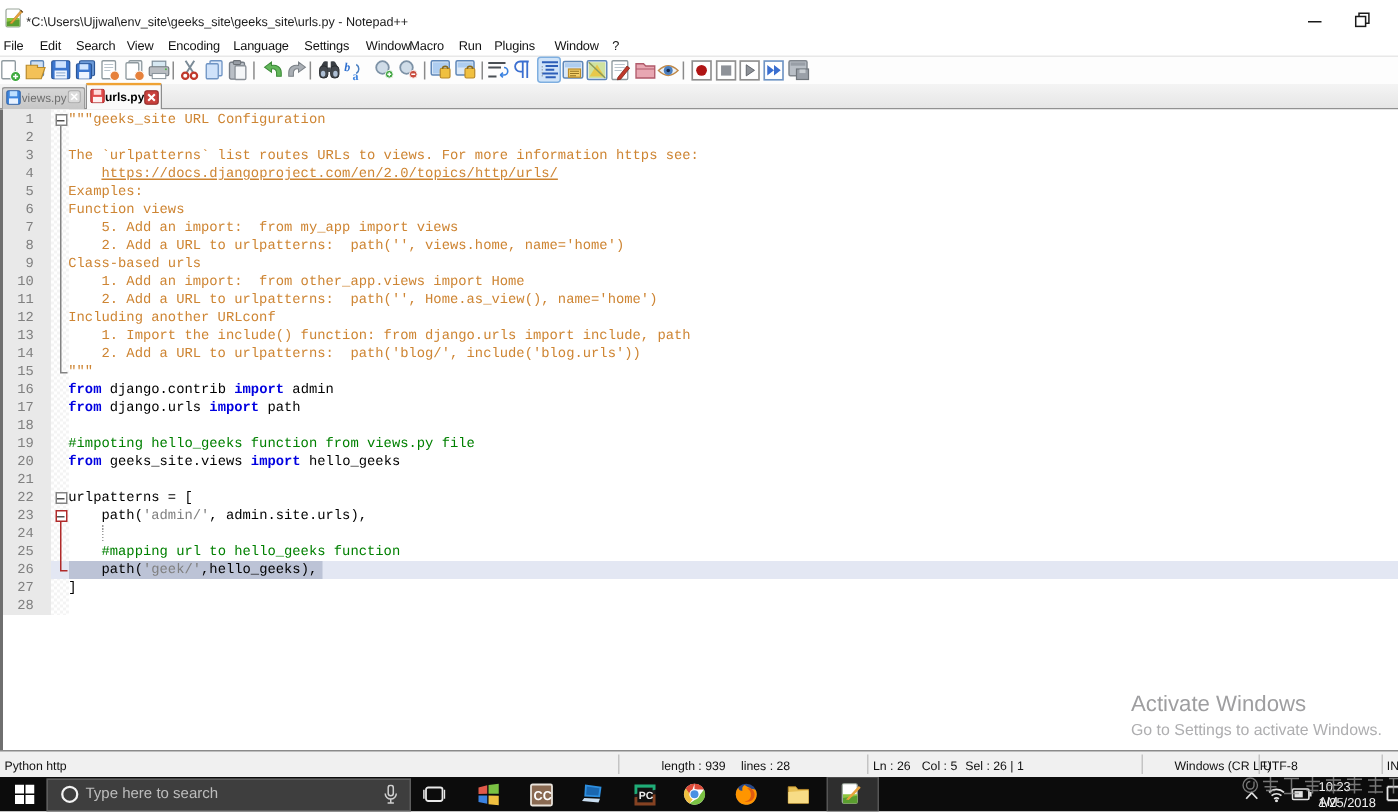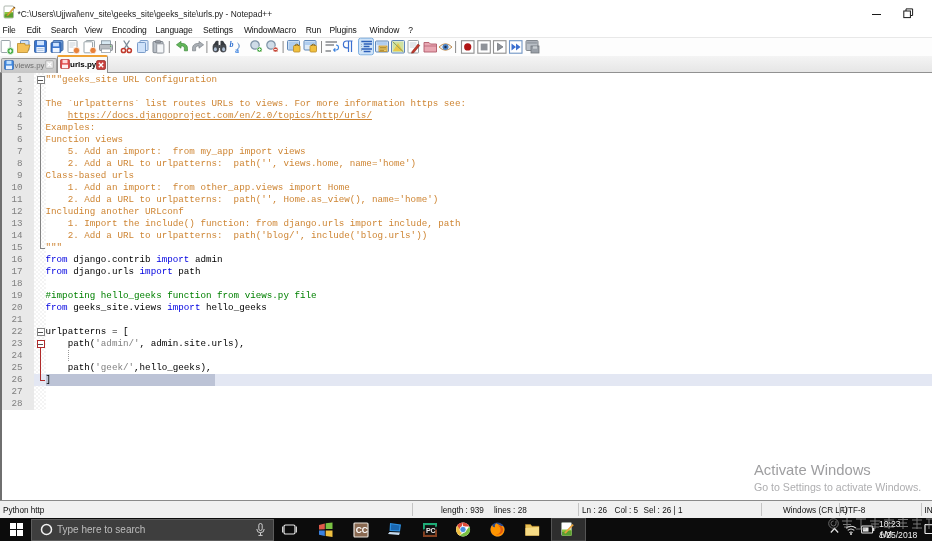--- a/index.html
+++ b/index.html
@@ -1,21 +1,21 @@
 <!DOCTYPE html>
 <html><head>
 <meta charset="utf-8">
 <style>
 *{margin:0;padding:0;box-sizing:border-box}
 html,body{width:932px;height:541px;overflow:hidden;background:#fff;font-family:"Liberation Sans",sans-serif}
 .abs{position:absolute}
 #stage{position:relative;width:788px;height:541px}
 
 .o{color:#ce8533}
-.k{color:#0000e0;font-weight:normal}
+.k{color:#0000e0;font-weight:bold}
 .c{color:#008000}
 .s{color:#808080}
 .u{text-decoration:underline}
 #code{left:45.5px;top:74px;font:9.22px/12px "Liberation Mono",monospace;white-space:pre;color:#000}
 #lnum{left:0;top:74px;width:22.5px;text-align:right;font:9.2px/12px "Liberation Mono",monospace;color:#808080;white-space:pre}
 .seg{font-size:8.2px;color:#111;top:505.5px;white-space:nowrap}
 </style>
 </head>
 <body>
 <div id="stage">
@@ -313,20 +313,21 @@
 <span class="o">"""</span>
 <span class="k">from</span> django.contrib <span class="k">import</span> admin
 <span class="k">from</span> django.urls <span class="k">import</span> path
 
 <span class="c">#impoting hello_geeks function from views.py file</span>
 <span class="k">from</span> geeks_site.views <span class="k">import</span> hello_geeks
 
 urlpatterns = [
     path(<span class="s">'admin/'</span>, admin.site.urls),
 
+    <span class="c">#mapping url to hello_geeks function</span>
     path(<span class="s">'geek/'</span>,hello_geeks),
 ]
 </pre>
 
 <div class="abs" style="left:0;top:500px;width:932px;height:18px;background:#f0f0f0;border-top:1.6px solid #8a8a8a"></div>
 <div class="abs seg" style="left:3px">Python http</div>
 <div class="abs" style="left:412px;top:503px;width:1px;height:13px;background:#c4c4c4"></div>
 <div class="abs seg" style="left:441px">length : 939</div>
 <div class="abs seg" style="left:494px">lines : 28</div>
 <div class="abs" style="left:578px;top:503px;width:1px;height:13px;background:#c4c4c4"></div>

